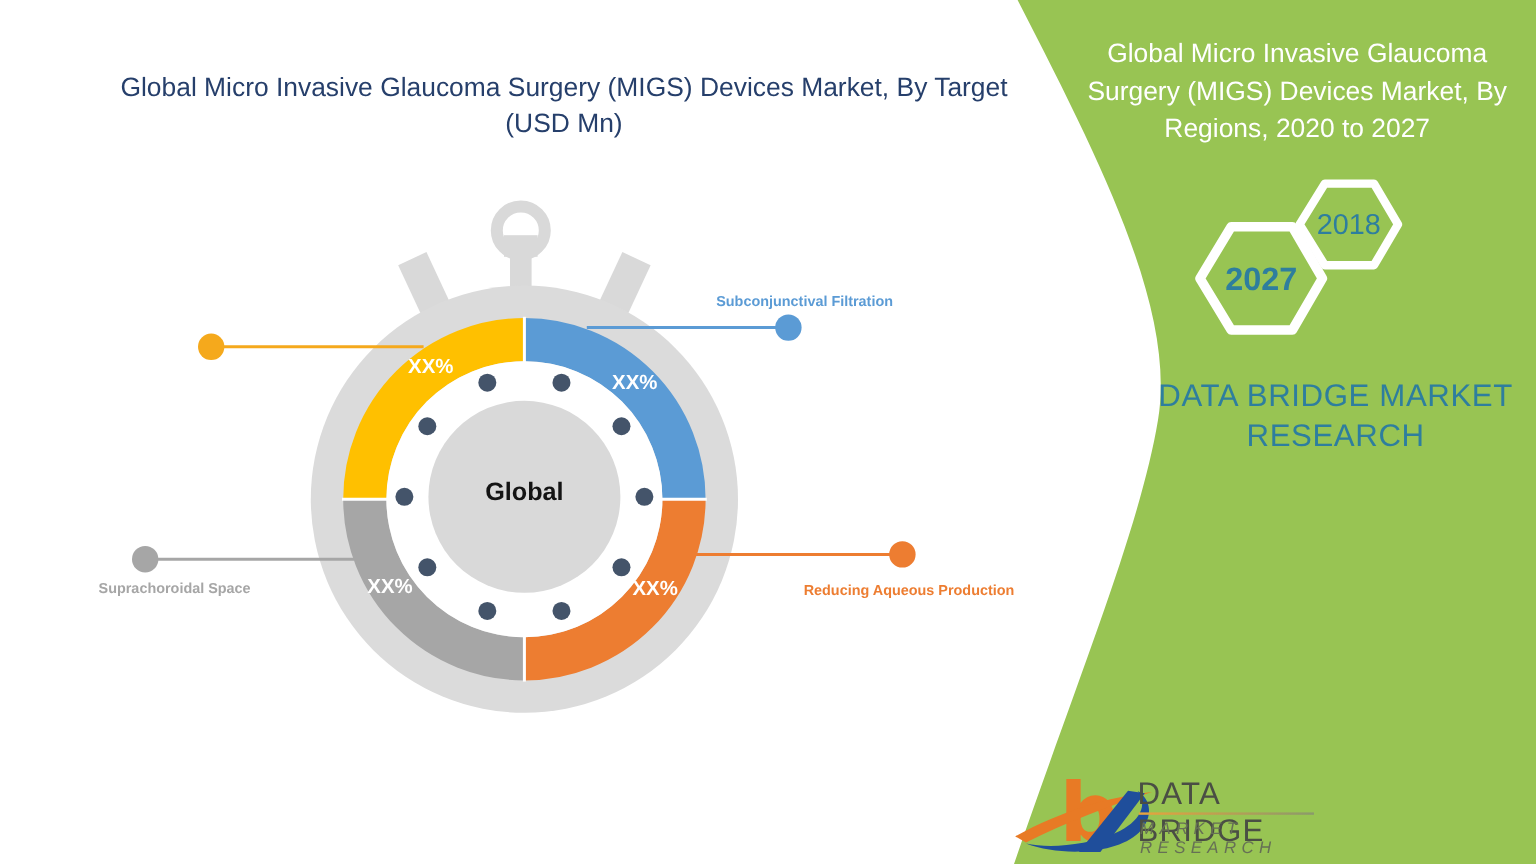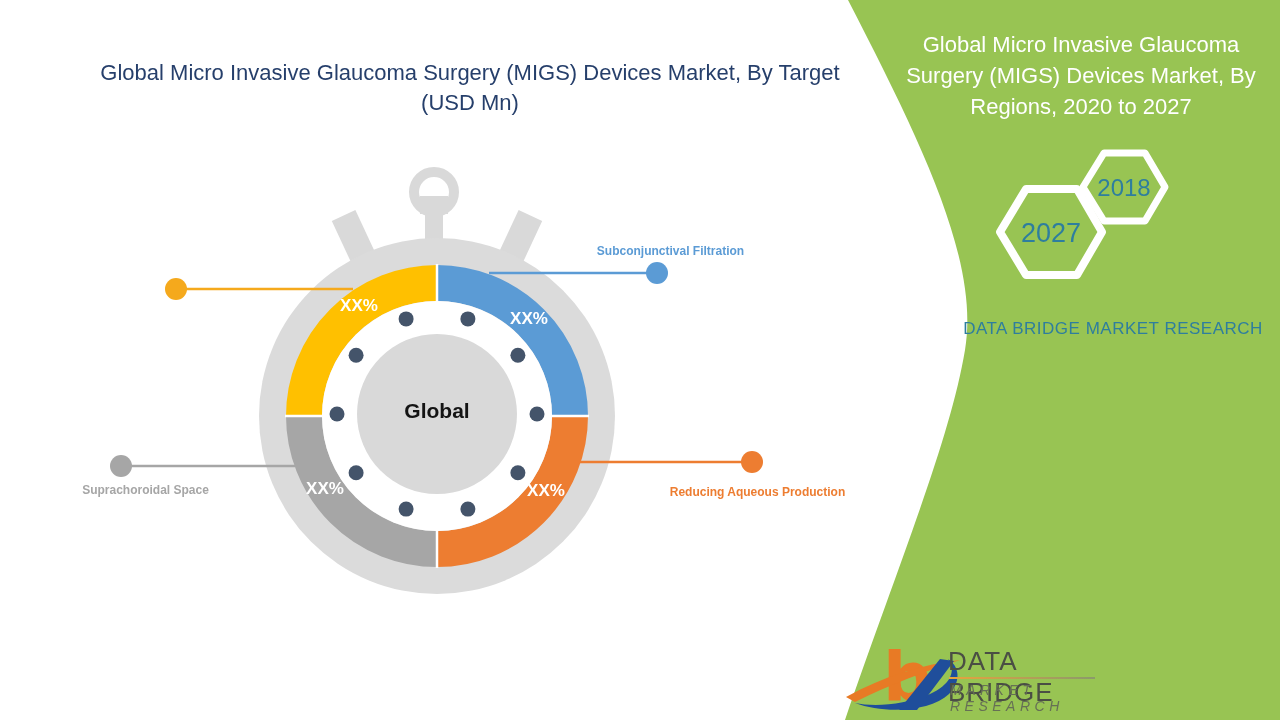--- a/index.html
+++ b/index.html
@@ -11,25 +11,25 @@
   svg{position:absolute;left:0;top:0;}
   .main-title{
     left:90px;top:58px;width:760px;text-align:center;
     font-size:22px;line-height:30px;color:#263F6B;font-weight:500;
   }
   .side-title{
     left:893px;top:29px;width:376px;text-align:center;
     font-size:22px;line-height:31px;color:#ffffff;font-weight:500;
   }
   .hexyear{position:absolute;text-align:center;color:#2E7E9E;font-weight:500;}
-  .year-2027{left:1001px;top:218px;width:100px;font-size:27px;}
+  .year-2027{left:1001px;top:218px;width:100px;font-size:27px;font-weight:bold;}
   .year-2020{left:1083px;top:174px;width:82px;font-size:24px;}
   .brand{
     left:955px;top:312px;width:316px;text-align:center;
-    font-size:17px;line-height:34px;color:#2E7E9E;font-weight:500;letter-spacing:.5px;
+    font-size:26px;line-height:34px;color:#2E7E9E;font-weight:500;letter-spacing:.5px;
   }
   .seg-label{position:absolute;font-weight:bold;font-size:12px;text-align:center;line-height:26px;}
   .lbl-trabecular{left:85px;top:255px;width:200px;color:#F2A51B;}
   .lbl-subconj{left:558px;top:238px;width:225px;color:#5B9BD5;}
   .lbl-suprach{left:68px;top:477px;width:155px;color:#A6A6A6;}
   .lbl-reducing{left:630px;top:479px;width:255px;color:#ED7D31;}
   .seg-value{position:absolute;width:60px;text-align:center;font-weight:bold;font-size:17px;color:#ffffff;}
   .val-trabecular{left:329px;top:296px;}
   .val-subconj{left:499px;top:309px;}
   .val-suprach{left:295px;top:479px;}

